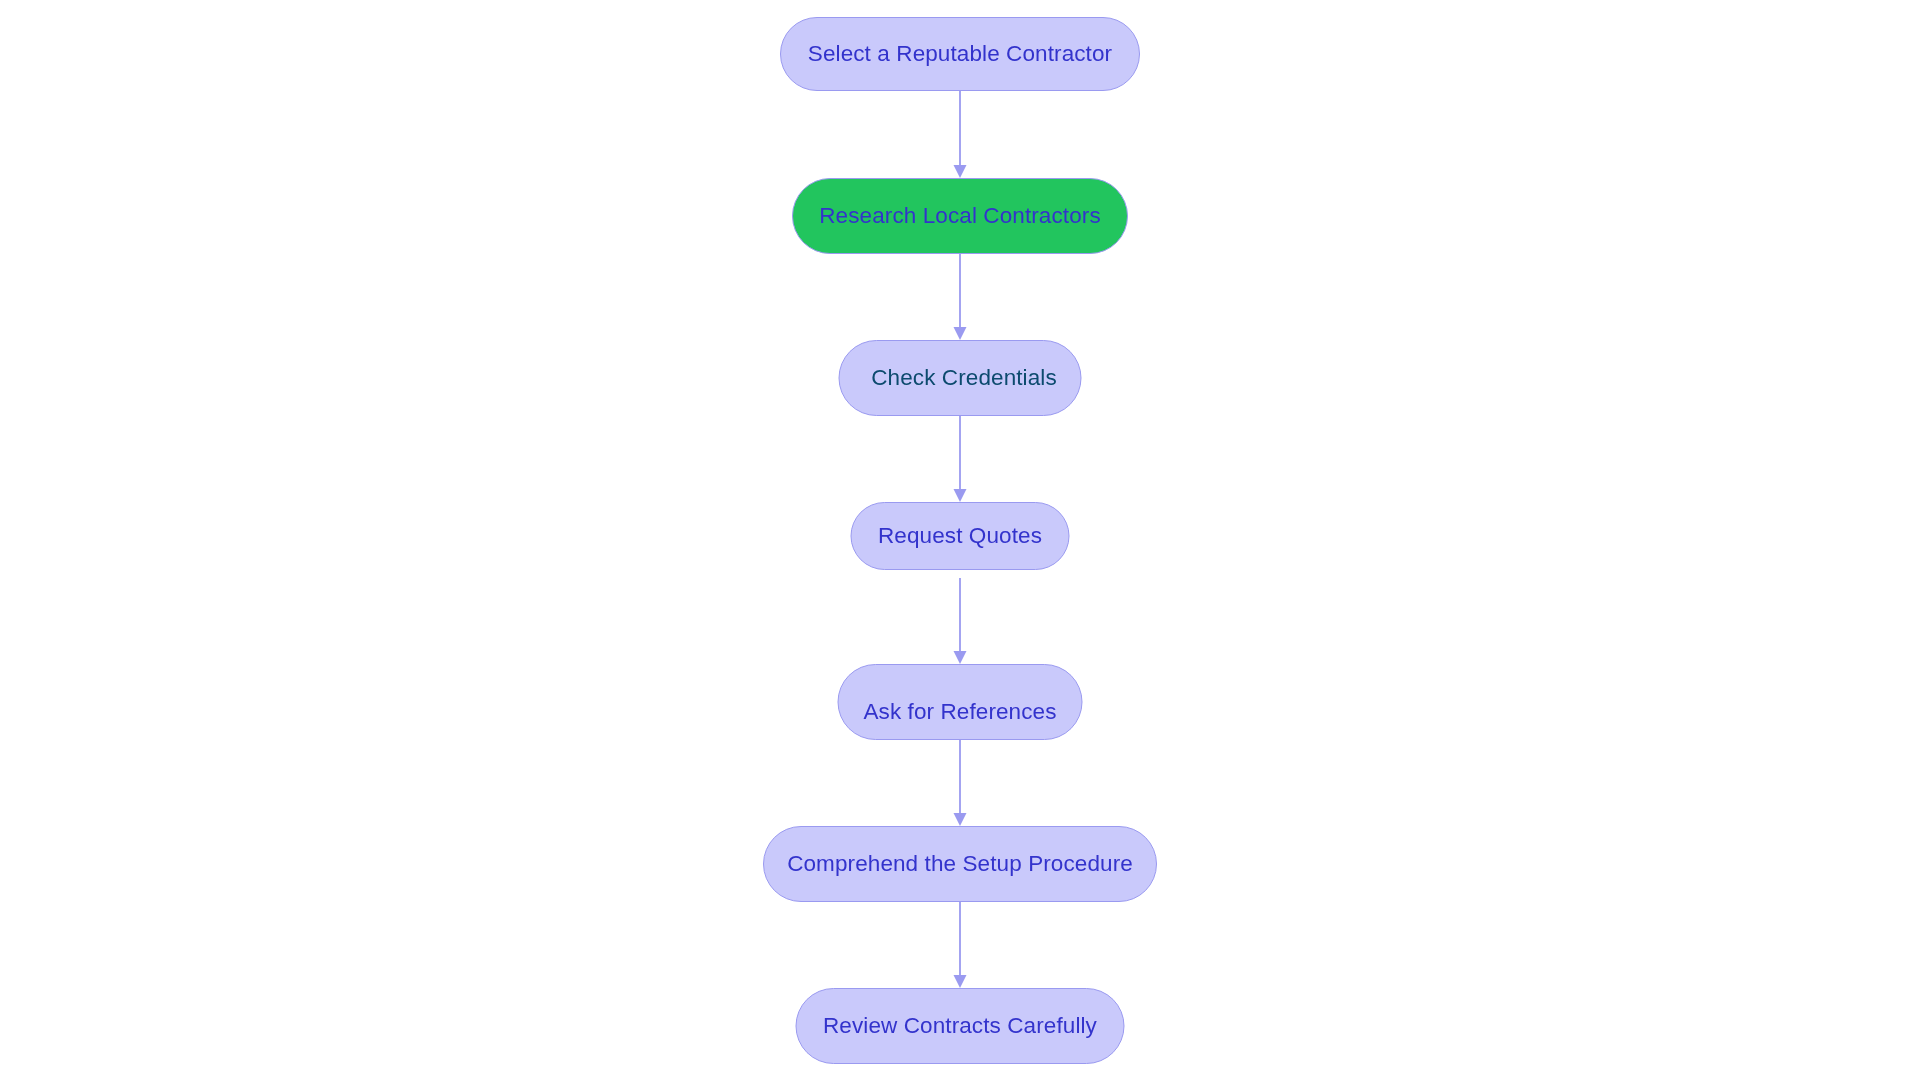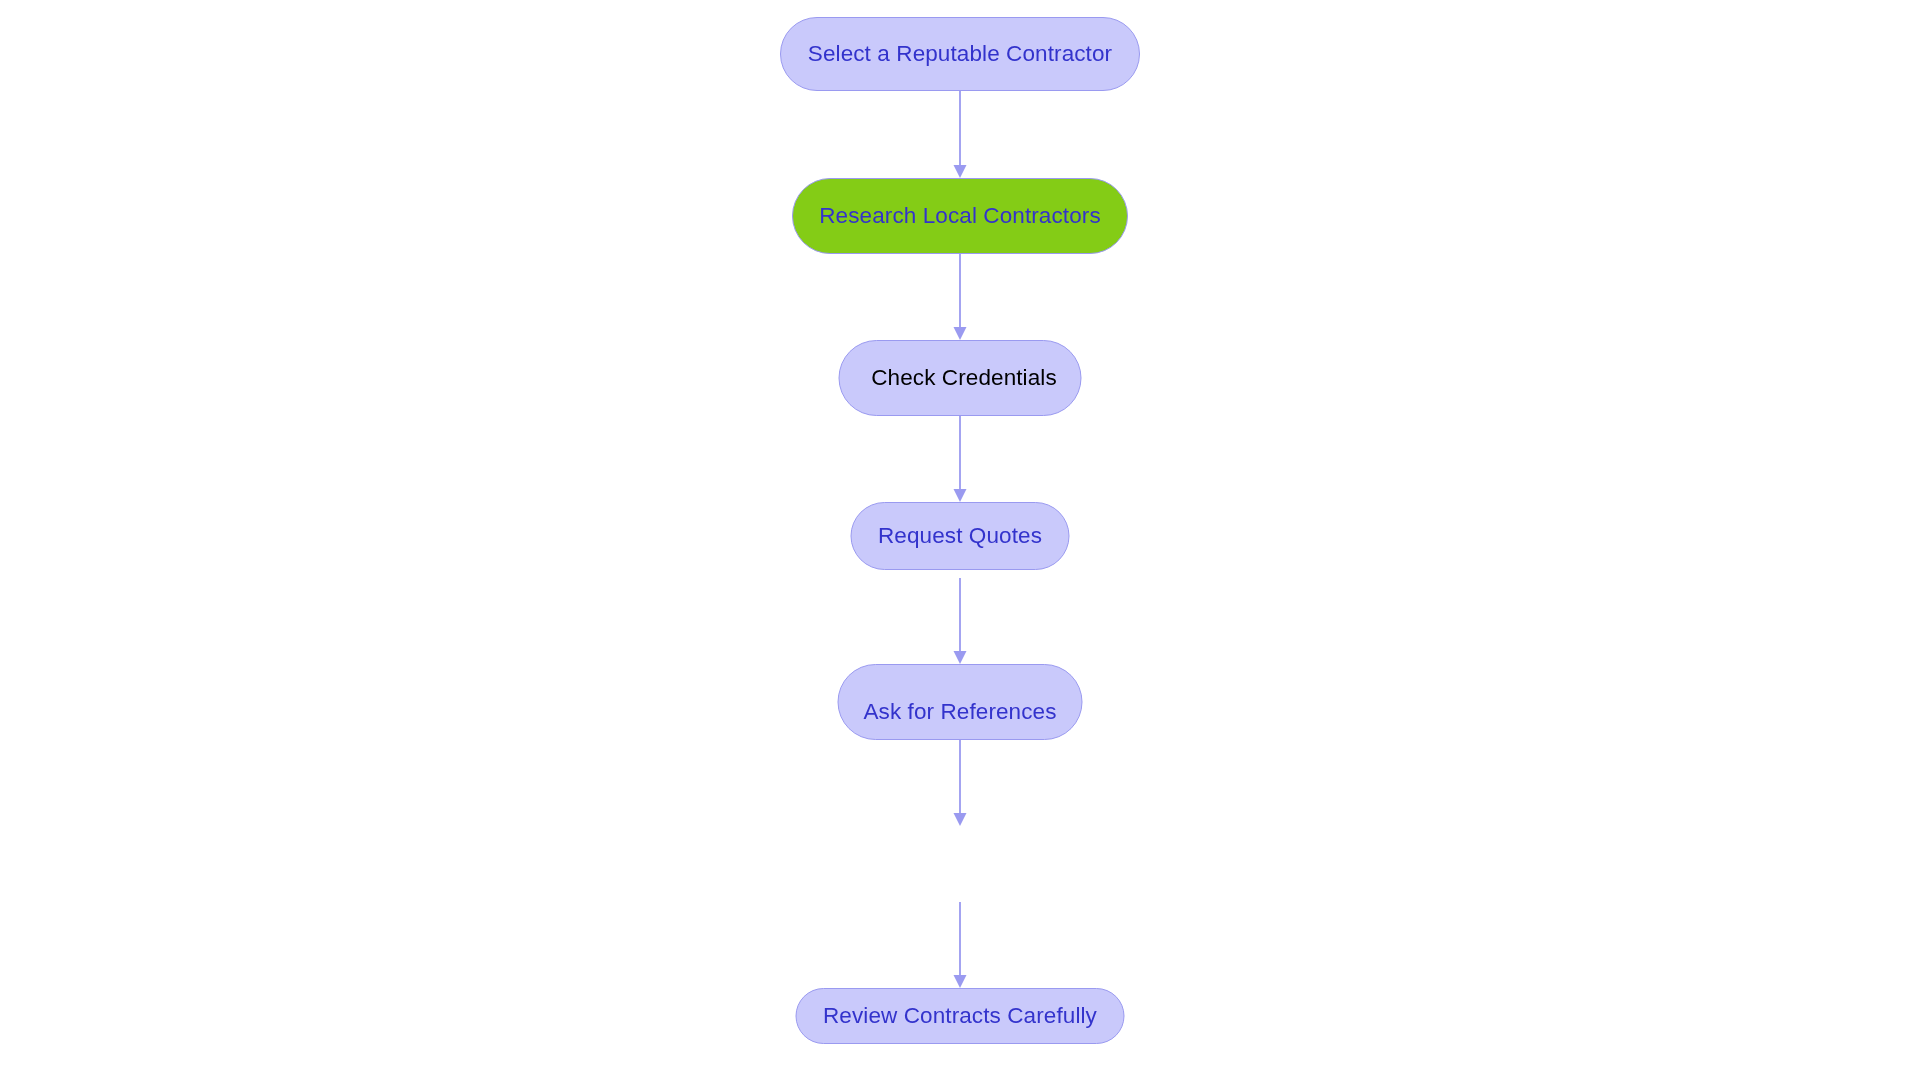--- a/index.html
+++ b/index.html
@@ -84,30 +84,33 @@
         <polygon points="953.5,813 966.5,813 960,826" fill="#9a9af0"></polygon>
         <line x1="960" y1="902" x2="960" y2="975" stroke="#9a9af0" stroke-width="1.8"></line>
         <polygon points="953.5,975 966.5,975 960,988" fill="#9a9af0"></polygon>
       </g>
   </svg>
 
   <div id="node-layer">
       <div class="flow-node" style="left: 960px; top: 17px; width: 360px; height: 74px; border-radius: 37px; background: rgb(201, 201, 251); border-color: rgb(154, 154, 240);">
         <span class="flow-node-label" style="color: rgb(51, 51, 204);">Select a Reputable Contractor</span>
       </div>
-      <div class="flow-node" style="left: 960px; top: 178px; width: 336px; height: 76px; border-radius: 38px; background: #84cc16; border-color: rgb(154, 154, 240);">
+      <div class="flow-node" style="left: 960px; top: 178px; width: 336px; height: 76px; border-radius: 38px; background: #22c55e; border-color: rgb(154, 154, 240);">
         <span class="flow-node-label" style="color: rgb(51, 51, 204);">Research Local Contractors</span>
       </div>
       <div class="flow-node" style="left: 960px; top: 340px; width: 243px; height: 76px; border-radius: 38px; background: rgb(201, 201, 251); border-color: rgb(154, 154, 240);">
-        <span class="flow-node-label" style="color: #000000; margin-left: 8px;">Check Credentials</span>
+        <span class="flow-node-label" style="color: #0c4a6e; margin-left: 8px;">Check Credentials</span>
       </div>
       <div class="flow-node" style="left: 960px; top: 502px; width: 219px; height: 68px; border-radius: 38px; background: rgb(201, 201, 251); border-color: rgb(154, 154, 240);">
         <span class="flow-node-label" style="color: rgb(51, 51, 204);">Request Quotes</span>
       </div>
       <div class="flow-node" style="left: 960px; top: 664px; width: 245px; height: 76px; border-radius: 38px; background: rgb(201, 201, 251); border-color: rgb(154, 154, 240);">
         <span class="flow-node-label" style="color: rgb(51, 51, 204); margin-top: 20px;">Ask for References</span>
       </div>
-      <div class="flow-node" style="left: 960px; top: 988px; width: 329px; height: 56px; border-radius: 38px; background: rgb(201, 201, 251); border-color: rgb(154, 154, 240);">
+      <div class="flow-node" style="left: 960px; top: 826px; width: 394px; height: 76px; border-radius: 38px; background: rgb(201, 201, 251); border-color: rgb(154, 154, 240);">
+        <span class="flow-node-label" style="color: rgb(51, 51, 204);">Comprehend the Setup Procedure</span>
+      </div>
+      <div class="flow-node" style="left: 960px; top: 988px; width: 329px; height: 76px; border-radius: 38px; background: rgb(201, 201, 251); border-color: rgb(154, 154, 240);">
         <span class="flow-node-label" style="color: rgb(51, 51, 204);">Review Contracts Carefully</span>
       </div>
     </div>
 
 </div>
 
 </body></html>

